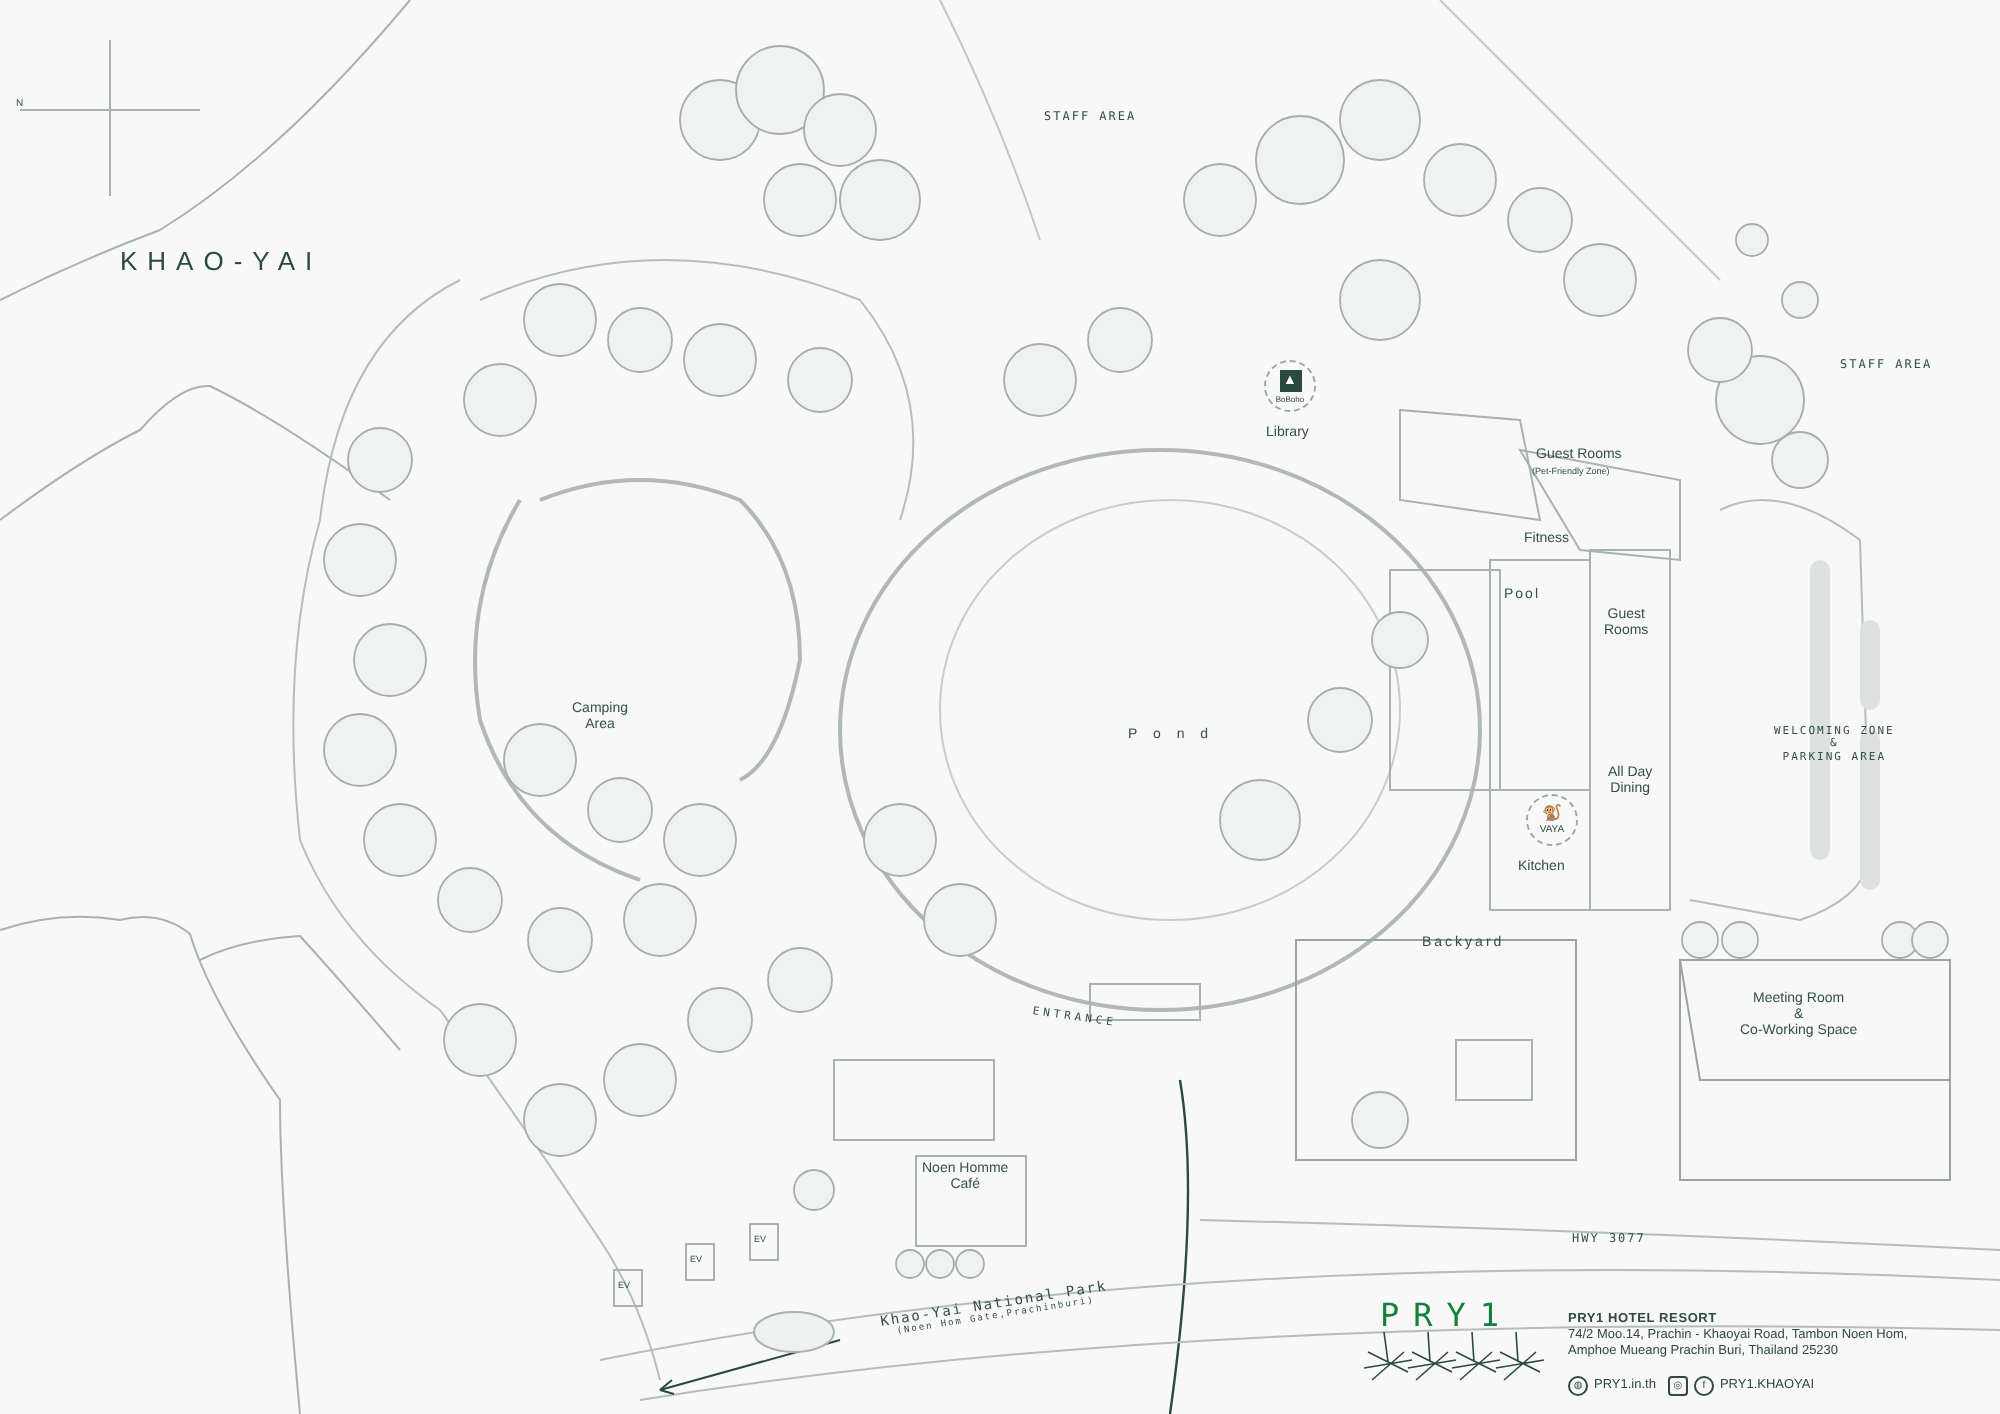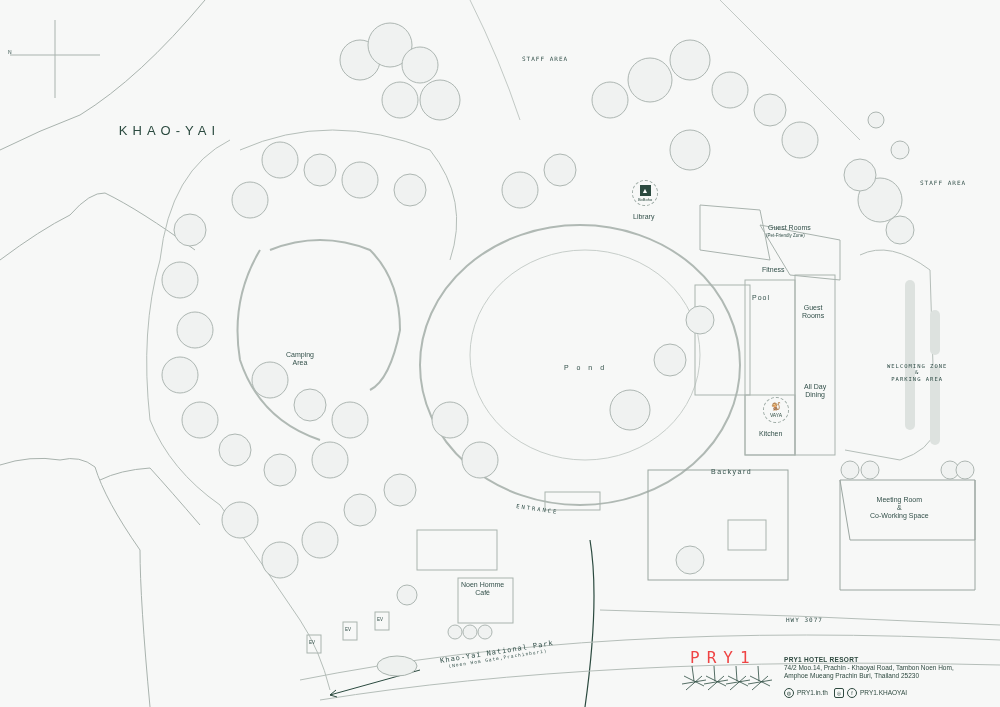--- a/index.html
+++ b/index.html
@@ -1,25 +1,25 @@
 <!DOCTYPE html>
 <html><head>
 <meta charset="utf-8">
 <style>
   html,body{margin:0;padding:0;}
   body{width:1000px;height:707px;background:#f7f8f7;position:relative;overflow:hidden;font-family:"Liberation Sans",sans-serif;color:#2f4a40;}
   #map-svg{position:absolute;left:0;top:0;width:1000px;height:707px;}
   .lbl{position:absolute;color:#33504a;white-space:nowrap;line-height:1.15;text-align:center;}
   .mono{font-family:"DejaVu Sans Mono","Liberation Mono",monospace;}
-  .title{position:absolute;left:60px;top:122px;width:160px;text-align:right;font-size:13px;letter-spacing:5px;line-height:17px;color:#2b4a3f;}
+  .title{position:absolute;left:60px;top:122px;width:160px;text-align:left;font-size:13px;letter-spacing:5px;line-height:17px;color:#2b4a3f;}
   .badge{position:absolute;width:24px;height:24px;border-radius:50%;border:1px dashed #9aa8a2;background:#f7f8f7;display:flex;flex-direction:column;align-items:center;justify-content:center;}
   .badge .sq{width:11px;height:11px;background:#2b4a3f;color:#fff;font-size:7px;display:flex;align-items:center;justify-content:center;}
   .badge .bt{font-size:4px;color:#2b4a3f;margin-top:1px;}
   .footer{position:absolute;left:682px;top:648px;width:318px;height:55px;}
-  .logo-word{position:absolute;left:8px;top:0;font-size:16px;letter-spacing:7px;color:#ef4444;font-family:"DejaVu Sans Mono",monospace;}
+  .logo-word{position:absolute;left:8px;top:0;font-size:16px;letter-spacing:7px;color:#15803d;font-family:"DejaVu Sans Mono",monospace;}
   .roots{position:absolute;left:0;top:18px;}
   .info{position:absolute;left:102px;top:8px;font-size:6.5px;color:#2f4a40;line-height:8px;}
   .info .nm{font-weight:bold;letter-spacing:.3px;}
   .social{position:absolute;left:102px;top:40px;font-size:6.5px;display:flex;gap:6px;align-items:center;color:#2f4a40;}
   .ic{display:inline-block;width:8px;height:8px;border:1px solid #2f4a40;border-radius:50%;font-size:5px;text-align:center;line-height:8px;margin-right:3px;}
 </style>
 </head>
 <body>
 
 <svg id="map-svg" viewBox="0 0 1000 707" xmlns="http://www.w3.org/2000/svg">

